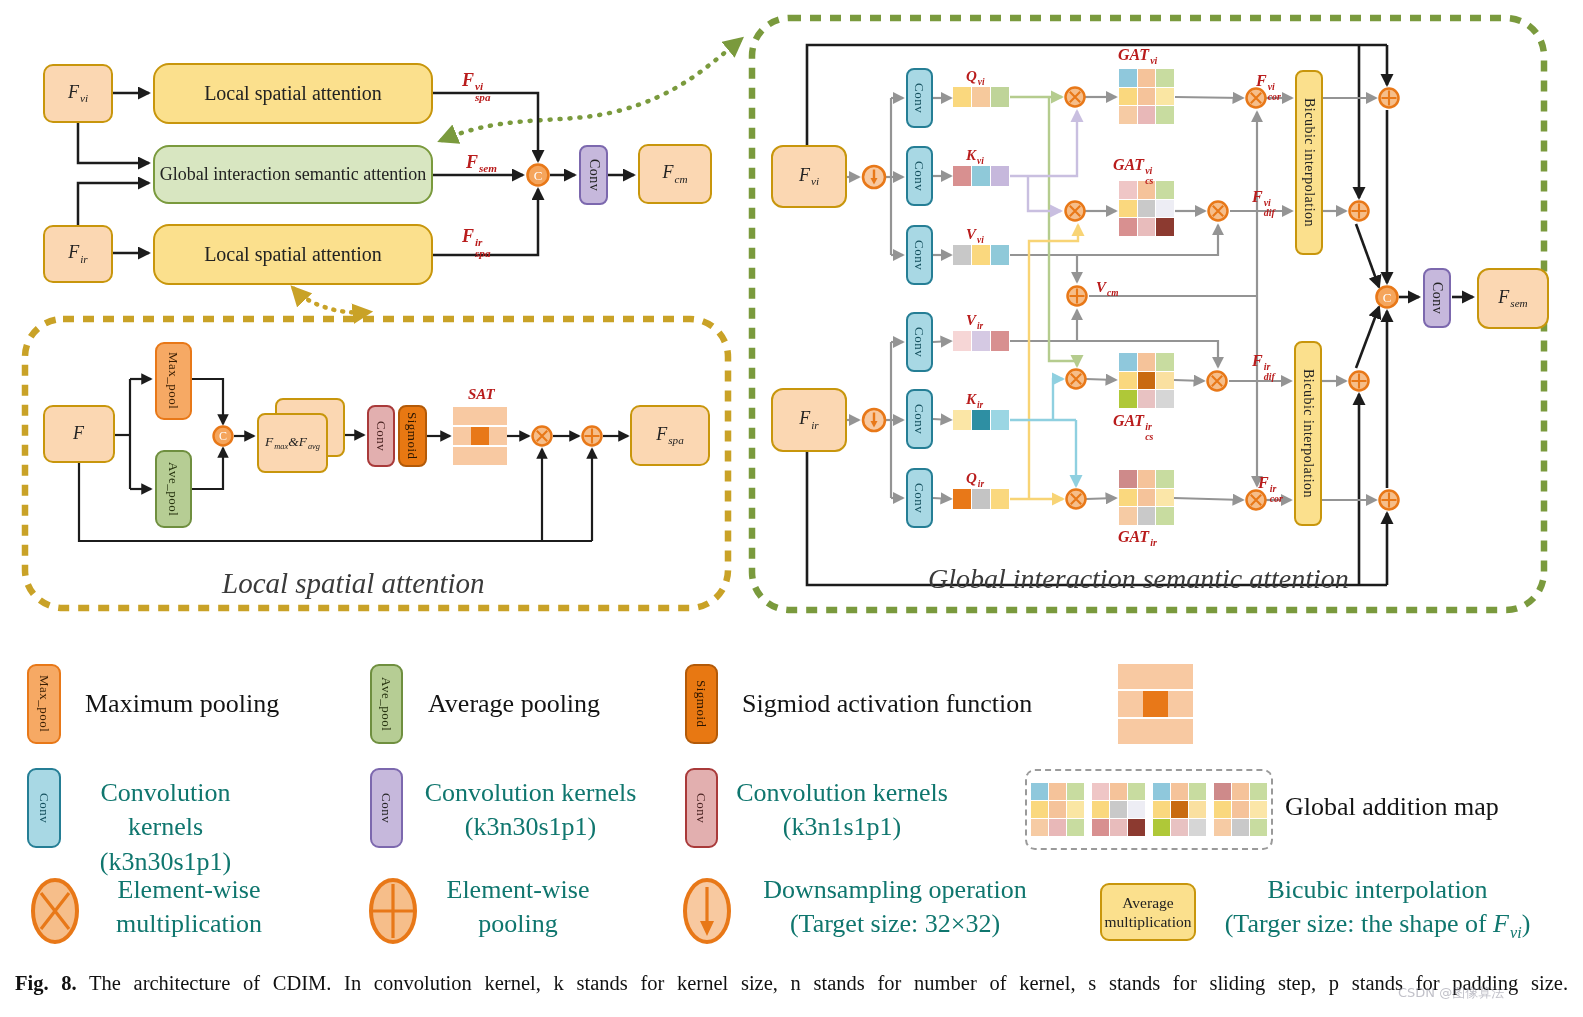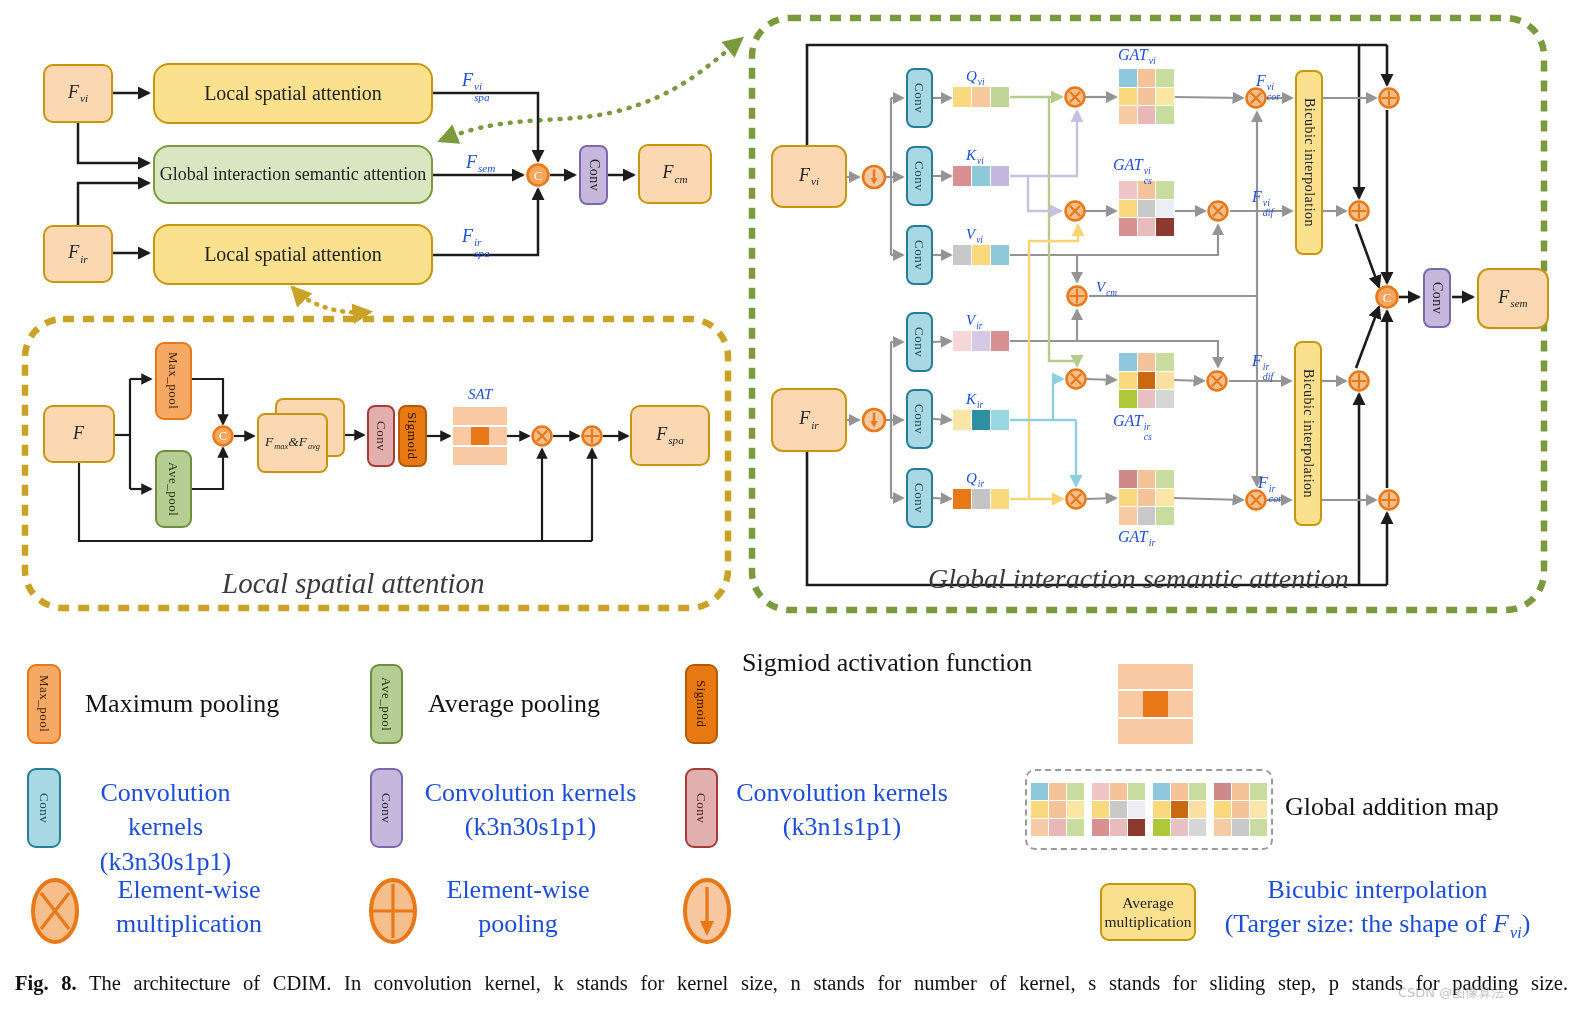--- a/index.html
+++ b/index.html
@@ -13,37 +13,37 @@
   .yellowb{background:#FBE08D;border-color:#C8960C;}
   .greenb{background:#D8E6C1;border-color:#7A9A3D;}
   .purpleb{background:#C6B8DC;border-color:#7C68AE;}
   .bluec{background:#A8D8E4;border-color:#257E95;color:#124e5c;}
   .pinkc{background:#E2AFAF;border-color:#A93A3A;color:#47201f;}
   .sigc{background:#E87812;border-color:#B35A08;color:#2b1500;}
   .maxp{background:#F6A964;border-color:#E87818;color:#3c2005;}
   .avep{background:#B6CD94;border-color:#6F8F3F;color:#26330f;}
   .vert{writing-mode:vertical-rl;letter-spacing:0.5px;}
   .op{position:absolute;z-index:3;}
-  .mlabel{position:absolute;z-index:3;font-style:italic;font-size:17px;color:#1d4ed8;white-space:nowrap;}
+  .mlabel{position:absolute;z-index:3;font-style:italic;font-size:17px;color:#b91c1c;white-space:nowrap;font-weight:bold;}
   .math{font-style:italic;}
   .ss{display:inline-flex;flex-direction:column;font-size:0.62em;line-height:1;
       vertical-align:-0.38em;margin-left:1px;font-style:italic;}
   .ss sup,.ss sub{display:block;position:static;vertical-align:baseline;line-height:1;font-size:inherit;}
   .ss sup:empty,.ss sub:empty{display:none;}
   .strip{position:absolute;z-index:2;display:flex;gap:1px;}
   .strip div{width:18px;height:20px;}
   .grid3{position:absolute;z-index:2;display:grid;grid-template-columns:repeat(3,17.6px);grid-auto-rows:17.6px;gap:1px;}
   .gamgrid{position:relative;display:grid;grid-template-columns:repeat(3,17px);grid-auto-rows:17px;gap:1px;}
   .panel-title{position:absolute;z-index:2;font-style:italic;color:#3a3a3a;white-space:nowrap;}
   .satmap{position:absolute;z-index:2;display:flex;flex-direction:column;gap:2px;}
   .satmap .band{background:#F8C9A2;flex:1;}
   .satmap .mid{background:#F8C9A2;flex:1;display:flex;align-items:stretch;justify-content:center;}
   .satmap .core{width:34%;background:#E87818;}
   .ltext{position:absolute;z-index:2;font-size:26px;color:#141414;white-space:nowrap;}
-  .ltext2{position:absolute;z-index:2;font-size:26px;color:#1d4ed8;text-align:center;line-height:1.32;}
+  .ltext2{position:absolute;z-index:2;font-size:26px;color:#0f766e;text-align:center;line-height:1.32;}
   .legend-borderbox{position:absolute;z-index:2;border:2px dashed #9a9a9a;border-radius:10px;
        display:flex;align-items:center;justify-content:center;gap:8px;background:#fff;}
   .caption{position:absolute;z-index:2;left:15px;top:972px;width:1553px;font-size:20.5px;color:#111;
        text-align:justify;text-align-last:justify;}
   .caption b{font-weight:bold;}
   .watermark{position:absolute;z-index:4;left:1398px;top:984px;font-size:13px;
        font-family:"DejaVu Sans",sans-serif;color:rgba(140,140,155,0.55);white-space:nowrap;}
 </style>
 </head>
 <body>
@@ -543,21 +543,21 @@
       <span class="vert">Max_pool</span>
     </div>
   <div class="ltext" style="left:85px;top:689px;"><span>Maximum pooling</span></div>
   <div class="box avep" style="left:370px;top:664px;width:33px;height:80px;font-size:13px;border-radius:9px;">
       <span class="vert">Ave_pool</span>
     </div>
   <div class="ltext" style="left:428px;top:689px;"><span>Average pooling</span></div>
   <div class="box sigc" style="left:685px;top:664px;width:33px;height:80px;font-size:13px;border-radius:9px;">
       <span class="vert">Sigmoid</span>
     </div>
-  <div class="ltext" style="left:742px;top:648px;"><span>Sigmiod activation function</span></div>
+  <div class="ltext" style="left:742px;top:689px;"><span>Sigmiod activation function</span></div>
   <div class="satmap" style="left:1118px;top:664px;width:75px;height:80px;">
     <div class="band"></div>
     <div class="mid">
         <div class="core"></div>
       </div>
     <div class="band"></div>
   </div>
 
   <div class="box bluec" style="left:27px;top:768px;width:34px;height:80px;font-size:13px;border-radius:9px;">
       <span class="vert">Conv</span>
@@ -633,20 +633,21 @@
       </svg>
   </div>
   <div class="ltext2" style="left:428px;top:873px;width:180px;"><span>Element-wise</span><br><span>pooling</span></div>
   <div class="op" style="left:680px;top:876px;">
     <svg width="54" height="70">
         <ellipse cx="27" cy="35" rx="22" ry="31" fill="#F8C9A0" stroke="#E87818" stroke-width="4"></ellipse>
         <line x1="27" y1="11" x2="27" y2="48" stroke="#E87818" stroke-width="3.2"></line>
         <path d="M20,45 L27,60 L34,45 z" fill="#E87818"></path>
       </svg>
   </div>
+  <div class="ltext2" style="left:740px;top:873px;width:310px;"><span>Downsampling operation</span><br><span>(Target size: 32×32)</span></div>
   <div class="box yellowb" style="left:1100px;top:883px;width:96px;height:58px;font-size:15.5px;border-radius:9px;line-height:1.25;">
     <span><span>Average</span><br><span>multiplication</span></span>
   </div>
   <div class="ltext2" style="left:1205px;top:873px;width:345px;">
     <span>Bicubic interpolation</span><br>
     <span>(Targer size: the shape of </span><span class="math"><span>F</span><span class="ss">
           <sub>vi</sub>
         </span></span><span>)</span>
   </div>
 

